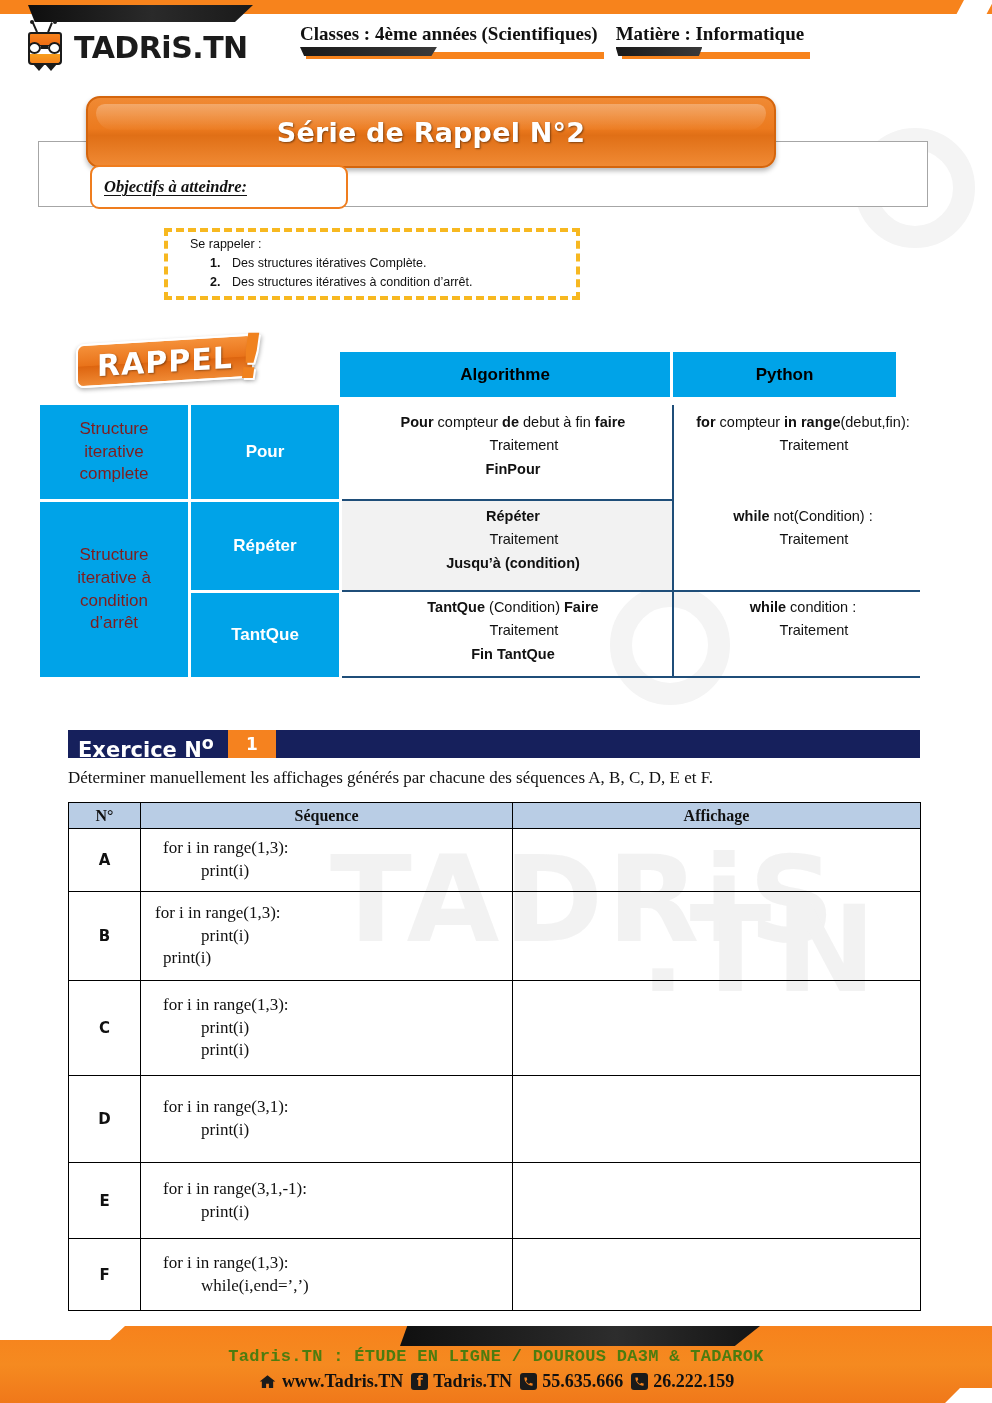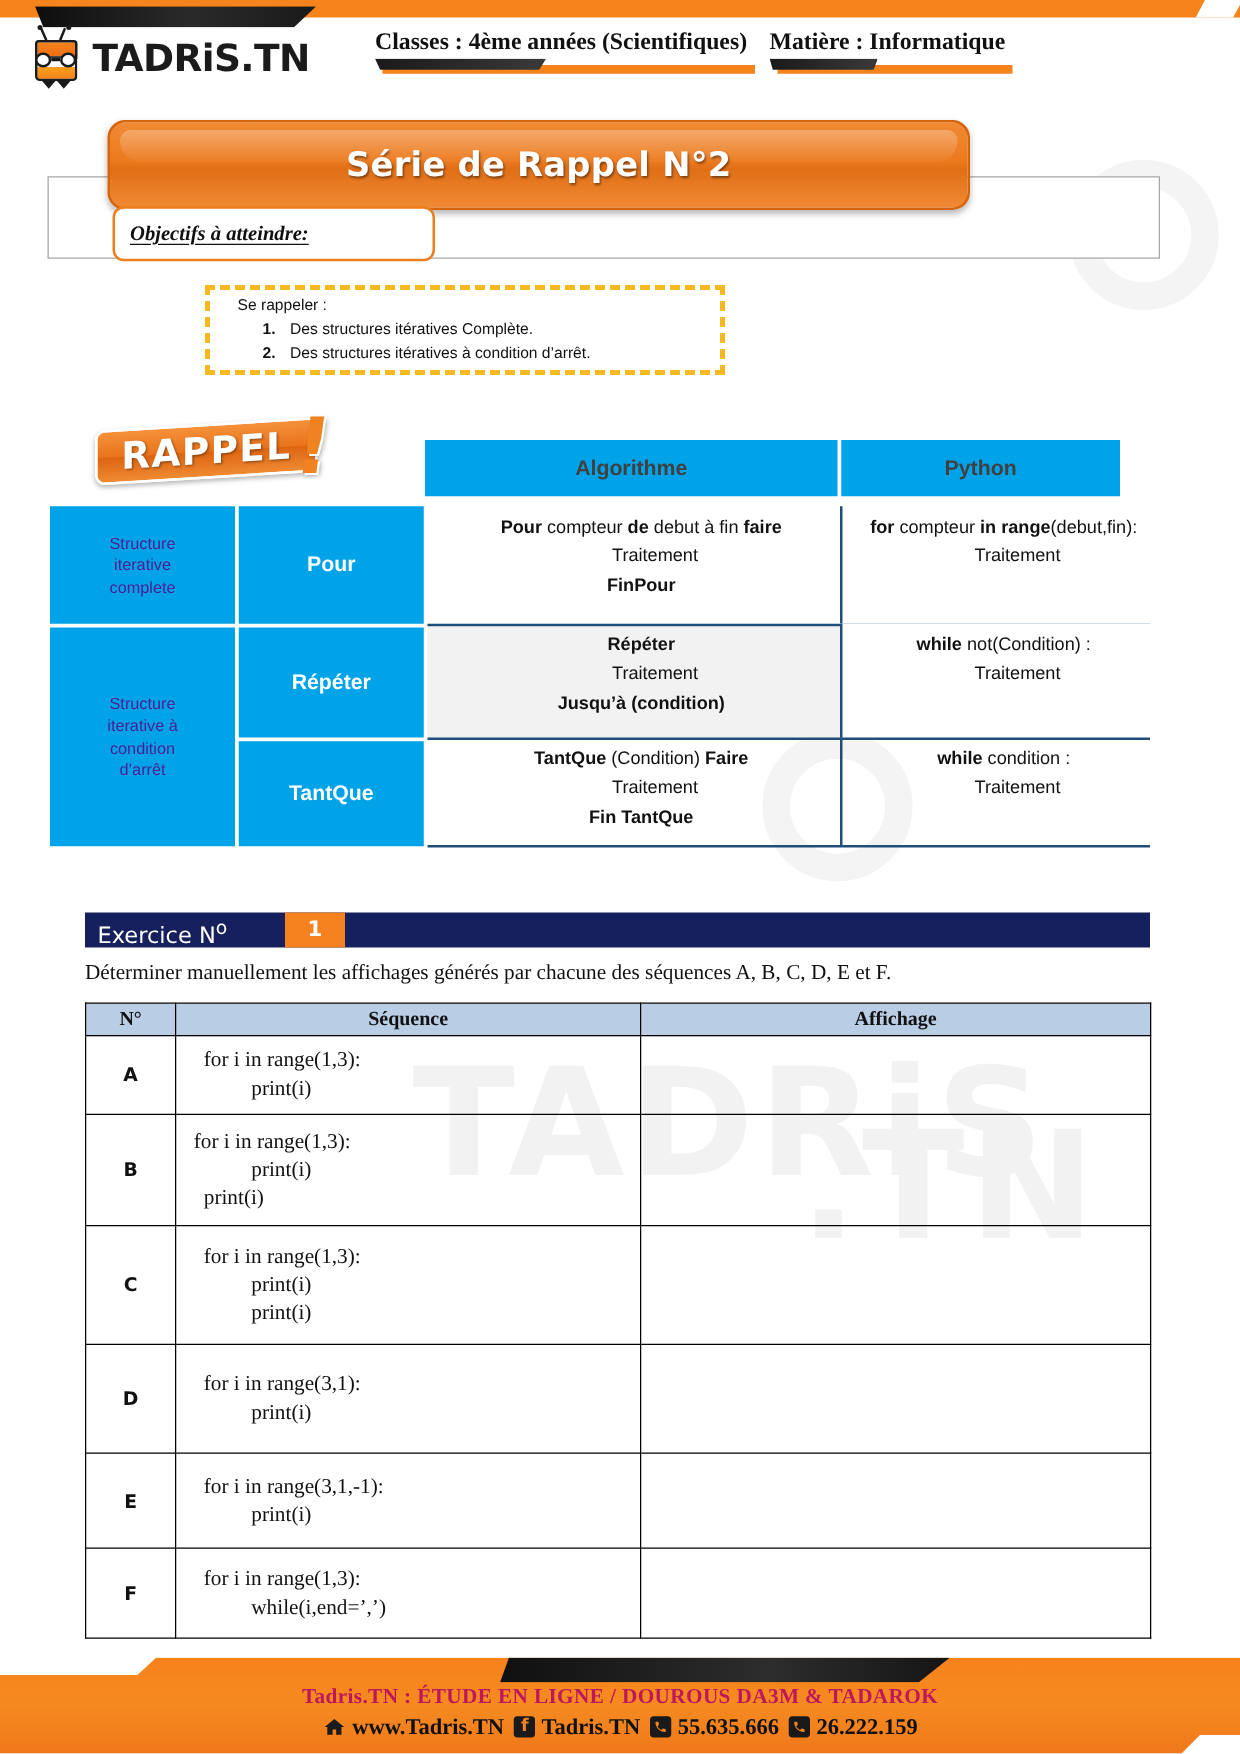--- a/index.html
+++ b/index.html
@@ -185,38 +185,38 @@
     text-shadow: 2px 2px 0 #ffffff, 3px 3px 4px rgba(0,0,0,0.3);
     transform: skewX(-8deg);
   }
 
   
   .rappel-table {
     position: absolute; left: 40px; top: 352px; width: 880px;
   }
   .rt-headrow { display: flex; height: 45px; margin-left: 300px; }
   .rt-head {
-    background: #00a3e8; color: #404040;
+    background: #00a3e8; color: #000000;
     font-family: "Liberation Sans", sans-serif;
     font-size: 17px; font-weight: 700;
     display: flex; align-items: center; justify-content: center;
   }
   .rt-head.algo { width: 330px; margin-right: 3px; }
   .rt-head.py { width: 223px; }
 
   .rt-body { position: absolute; left: 0; top: 53px; width: 880px; }
   .rt-grid { display: flex; }
   .rt-col-cat { width: 148px; }
   .rt-col-kw { width: 148px; margin-left: 3px; }
   .rt-col-code { width: 578px; margin-left: 3px; }
 
   .rt-cat-cell {
-    background: #00a3e8; color: #4c1d95;
+    background: #00a3e8; color: #7f1d1d;
     font-family: "Liberation Sans", sans-serif;
-    font-size: 13px; line-height: 1.35; text-align: center;
+    font-size: 17px; line-height: 1.35; text-align: center;
     display: flex; align-items: center; justify-content: center;
     padding: 4px;
   }
   .rt-cat-cell.c1 { height: 94px; margin-bottom: 3px; }
   .rt-cat-cell.c2 { height: 175px; }
 
   .rt-kw-cell {
     background: #00a3e8; color: #ffffff;
     font-family: "Liberation Sans", sans-serif;
     font-size: 17px; font-weight: 700;
@@ -255,21 +255,21 @@
   .ind { padding-left: 22px; }
 
   
   .ex-bar {
     position: absolute; left: 68px; top: 730px; width: 852px; height: 28px;
     background: #16205c;
   }
   .ex-bar-label {
     position: absolute; left: 10px; top: 3px;
     font-family: "DejaVu Sans", sans-serif;
-    font-size: 18px; font-weight: 400; color: #ffffff; text-align: center;
+    font-size: 21px; font-weight: 700; color: #ffffff; text-align: center;
   }
   .ex-bar-num {
     position: absolute; left: 160px; top: 0; width: 48px; height: 28px;
     background: #f5821f; color: #ffffff;
     font-family: "DejaVu Sans", sans-serif;
     font-size: 17px; font-weight: 700;
     display: flex; align-items: center; justify-content: center;
   }
   .ex-instruction {
     position: absolute; left: 68px; top: 768px; width: 860px;
@@ -329,22 +329,22 @@
     background: linear-gradient(180deg, #f7821c 0%, #f58a20 50%, #f0781a 100%);
     clip-path: polygon(0 14px, 110px 14px, 125px 0, 992px 0, 992px 62px, 960px 62px, 945px 77px, 0 77px);
   }
   .footer-wedge {
     position: absolute; left: 400px; top: 1326px; width: 360px; height: 20px;
     background: linear-gradient(90deg, #101010 0%, #2d2d2d 60%, #151515 100%);
     clip-path: polygon(2% 0, 100% 0, 93% 100%, 0 100%);
   }
   .footer-line1 {
     position: absolute; left: 0; top: 1347px; width: 992px; text-align: center;
-    font-family: Liberation Serif, serif;
-    font-size: 17px; font-weight: 700; color: #be185d;
+    font-family: Liberation Mono, monospace;
+    font-size: 17px; font-weight: 700; color: #4d7c0f;
     letter-spacing: 0.3px;
   }
   .footer-line2 {
     position: absolute; left: 0; top: 1371px; width: 992px;
     display: flex; align-items: center; justify-content: center; gap: 8px;
     font-family: "Liberation Serif", serif;
     font-size: 18px; font-weight: 700; color: #111111;
   }
   .f-item { display: flex; align-items: center; gap: 5px; }
   .f-icon {

